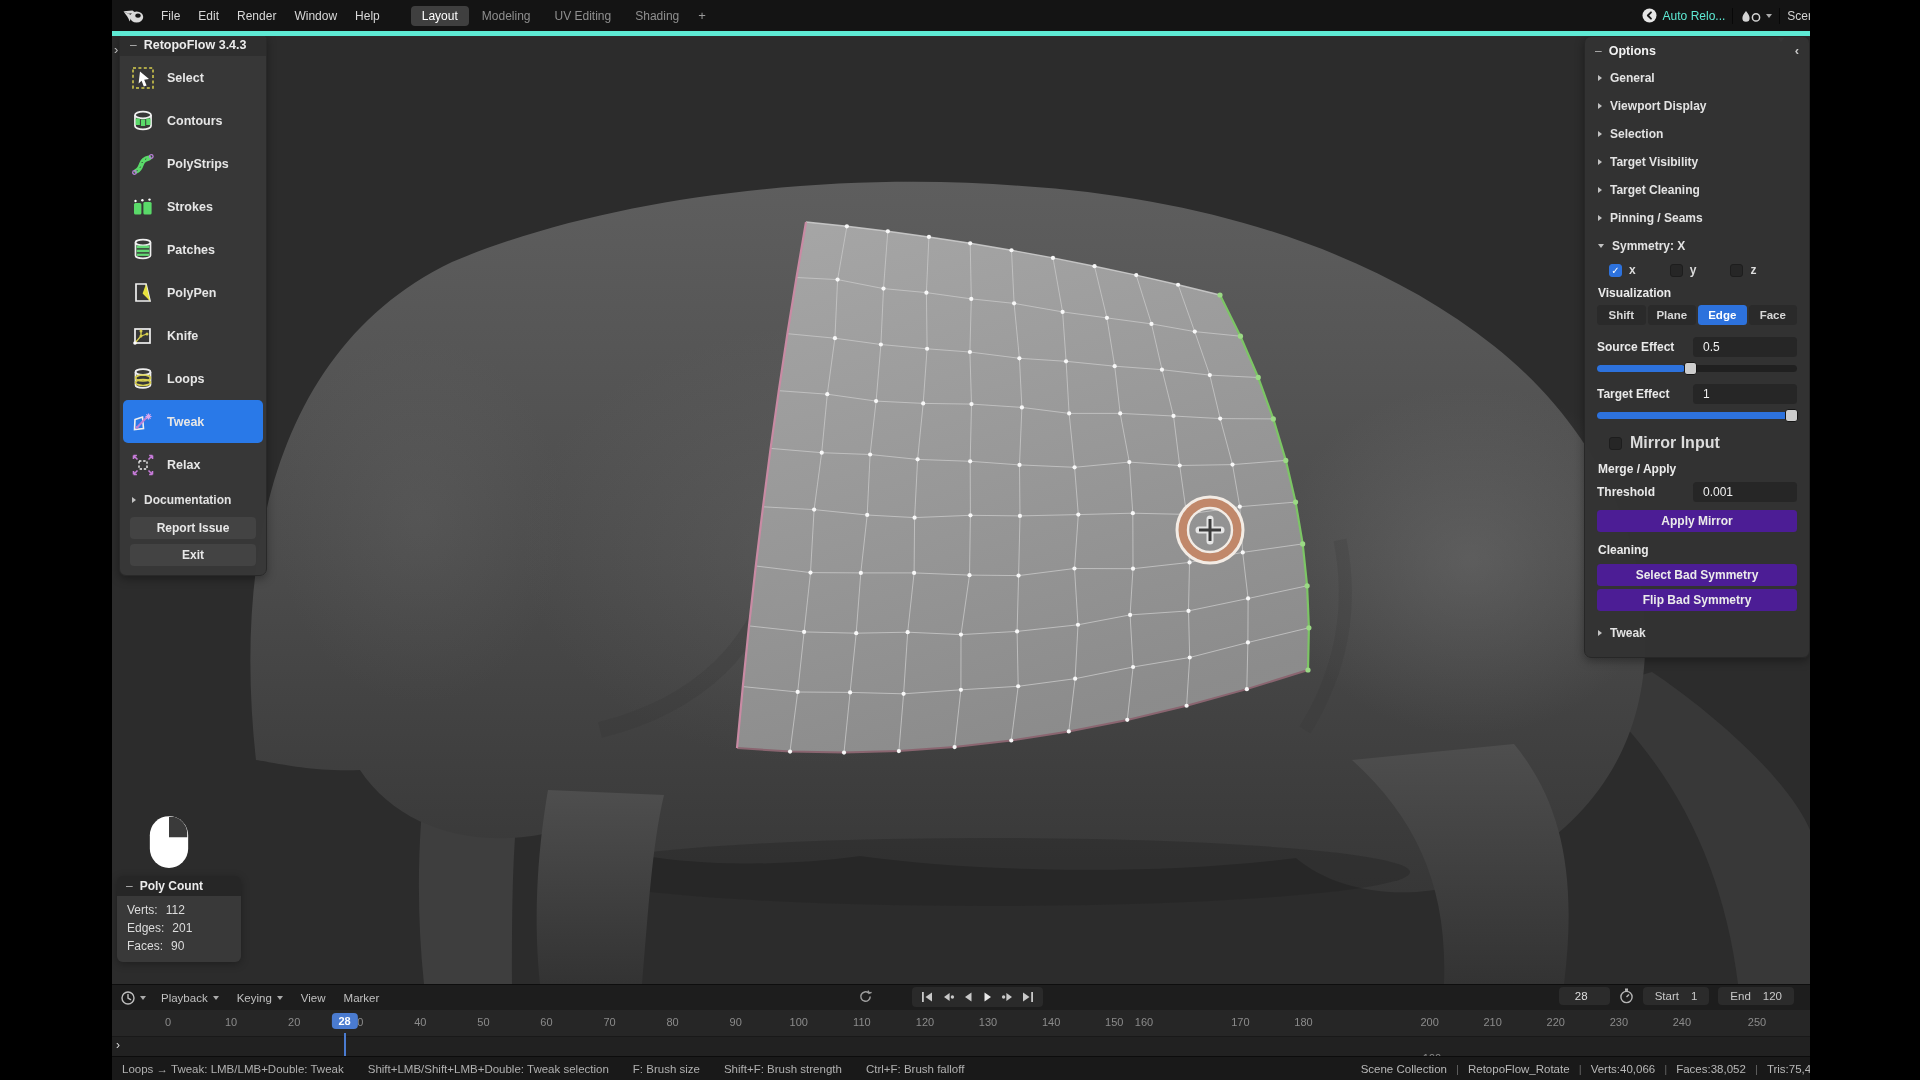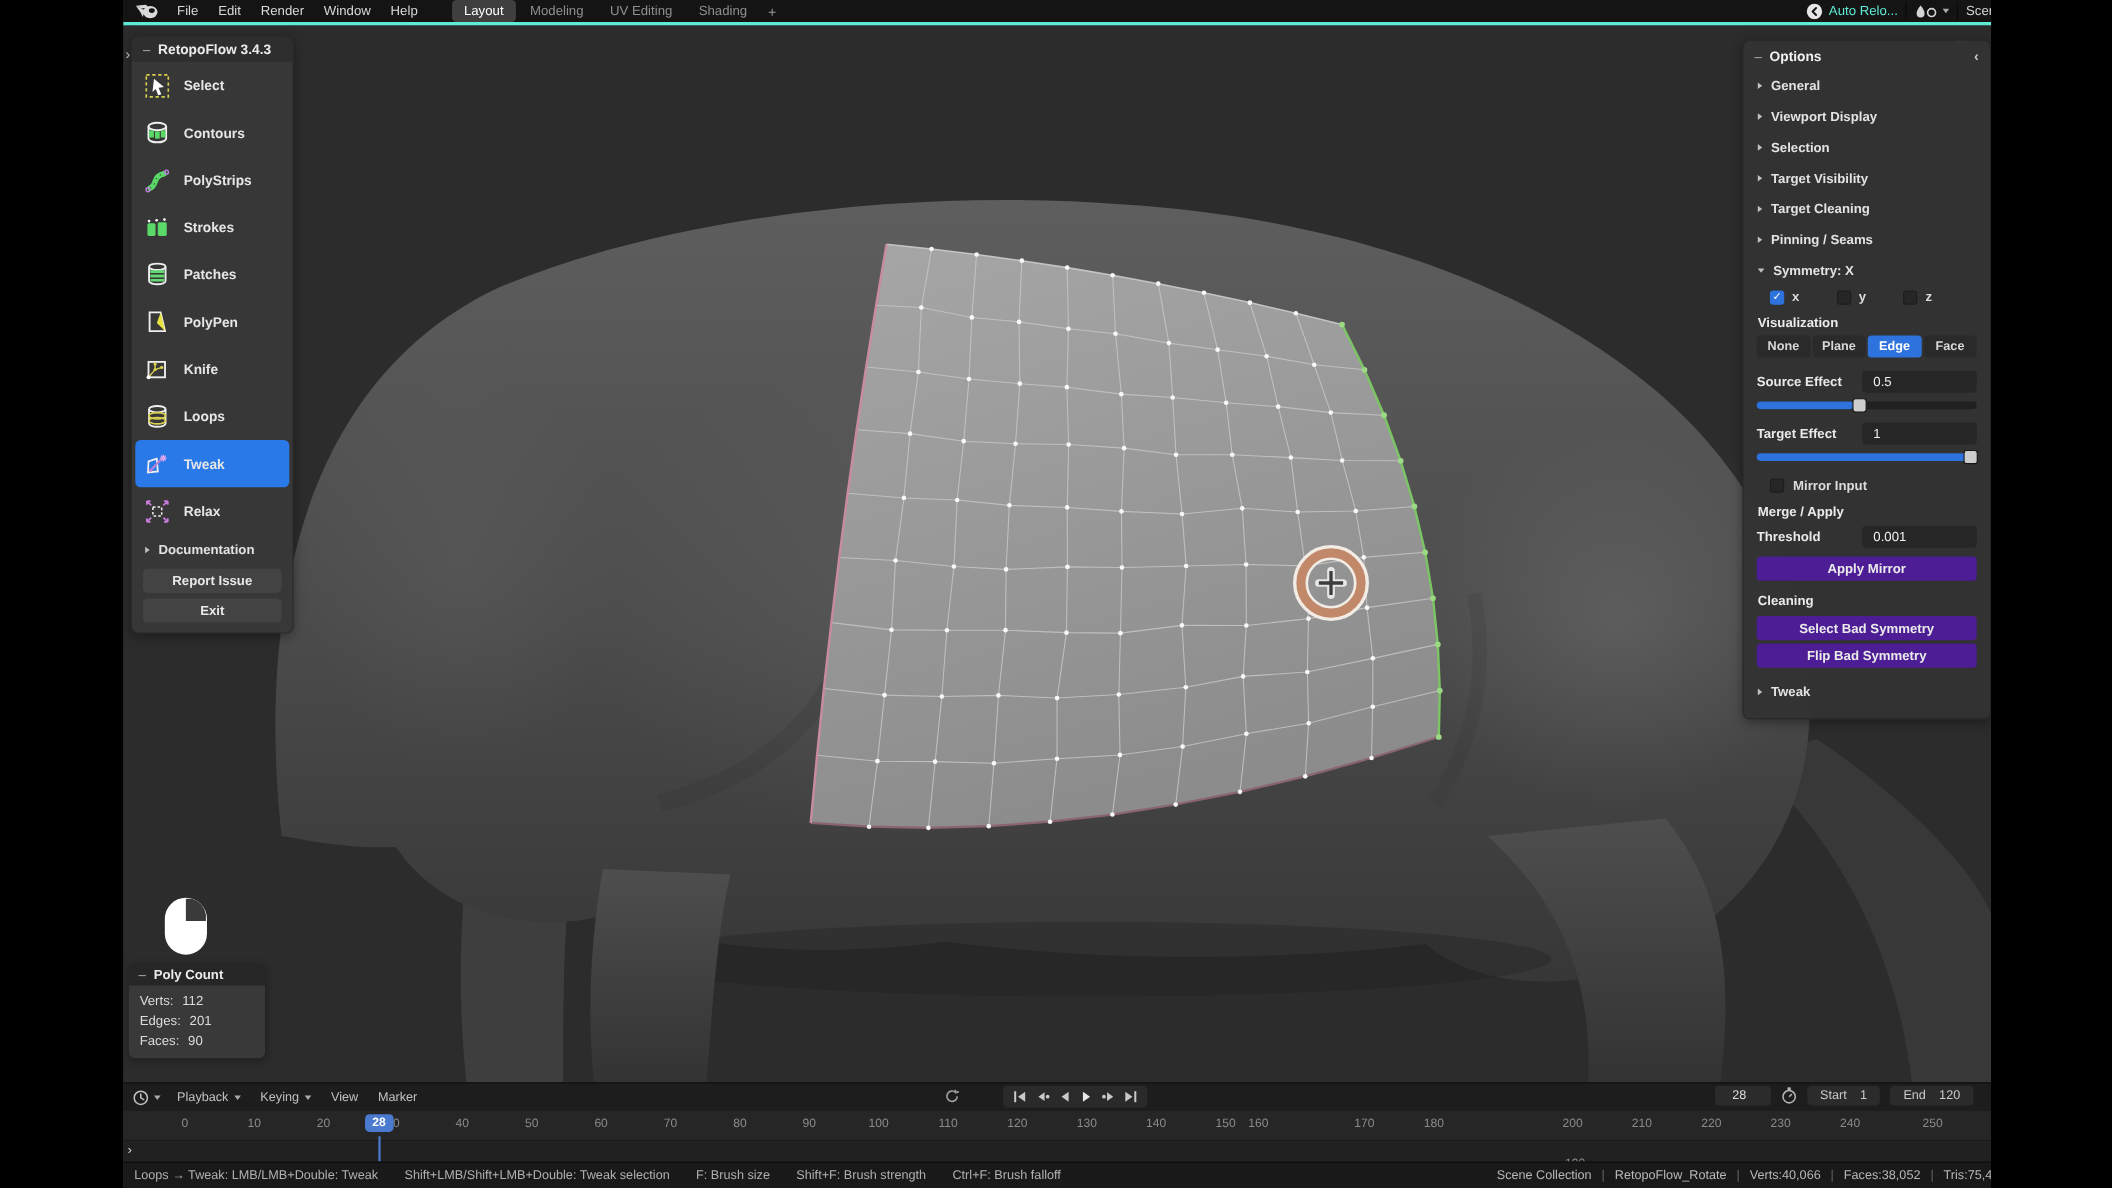--- a/index.html
+++ b/index.html
@@ -2,22 +2,22 @@
 <html><head>
 <meta charset="utf-8">
 <style>
   * { margin:0; padding:0; box-sizing:border-box; }
   html,body { background:#000; }
   #stage { position:relative; width:1920px; height:1080px; background:#000; overflow:hidden;
            font-family:"Liberation Sans","DejaVu Sans",sans-serif; -webkit-font-smoothing:antialiased; }
   #app { position:absolute; left:112px; top:0; width:1698px; height:1080px; background:#2c2c2c; overflow:hidden; }
 
   
-  #topbar { position:absolute; left:0; top:0; width:100%; height:23px; background:#141414;
-            display:flex; align-items:center; border-bottom:3px solid #5eead4; z-index:40; }
+  #topbar { position:absolute; left:0; top:0; width:100%; height:36px; background:#141414;
+            display:flex; align-items:center; border-bottom:5px solid #5eead4; z-index:40; }
   #blender-logo { width:26px; height:16px; margin:0 4px 0 10px; display:flex; align-items:center; }
   .menu-item { color:#d8d8d8; font-size:12px; padding:0 9px; line-height:26px; }
   .ws-tabs { display:flex; margin-left:22px; gap:2px; }
   .ws-tab { color:#8f8f8f; font-size:12px; padding:3px 11px; border-radius:4px; }
   .ws-tab.active { background:#3f3f3f; color:#ffffff; }
   .ws-add { color:#9a9a9a; font-size:13px; padding:0 8px; }
   #topbar-right { margin-left:auto; display:flex; align-items:center; height:100%; }
   .tb-divider { width:1px; height:16px; background:#000; opacity:.6; margin:0 7px; }
   #auto-reload-btn { display:flex; align-items:center; gap:6px; color:#5eead4; font-size:12px; }
   #scene-label { color:#d5d5d5; font-size:12px; margin-right:-2px; white-space:nowrap; }
@@ -78,21 +78,21 @@
   .seg.active { background:#2d72dd; color:#fff; }
   .prop-row { display:flex; align-items:center; justify-content:space-between; padding:9px 12px 5px; }
   .prop-label { color:#e9e9e9; font-size:12px; font-weight:700; }
   .prop-field { width:104px; background:#262626; border-radius:3.5px; padding:3px 10px; color:#f0f0f0; font-size:12px; }
   .slider-row { padding:3px 12px 3px; }
   .slider-track { position:relative; height:7px; background:#202020; border-radius:4px; }
   .slider-fill { position:absolute; left:0; top:0; height:100%; background:#2d72dd; border-radius:4px; }
   .slider-handle { position:absolute; top:-3px; width:13px; height:13px; background:#cdcdcd;
                    border:1px solid #161616; border-radius:3px; }
   #mirror-row { display:flex; align-items:center; gap:8px; padding:12px 12px 2px 24px; color:#dcdcdc;
-                font-size:12px; font-weight:700; }
+                font-size:16px; font-weight:700; }
   .opt-btn { margin:3px 12px; background:#4c1d95; border-radius:3.5px; text-align:center; padding:4px 0;
              color:#ebebeb; font-size:12px; font-weight:700; }
   #tweak-section { margin-top:8px; }
 
   
   #tl-header { position:absolute; left:0; top:984px; width:100%; height:26px; background:#1d1d1d;
                border-top:1px solid #0e0e0e; display:flex; align-items:center; padding-left:8px;
                font-size:11.5px; color:#c0c0c0; z-index:30; }
   .tl-menu { padding:0 9px; display:flex; align-items:center; gap:5px; }
   #editor-type { display:flex; align-items:center; gap:4px; padding-right:6px; }
@@ -552,21 +552,21 @@
             <span>y</span>
           </span>
           <span class="axis-group">
             <span class="checkbox"></span>
             <span>z</span>
           </span>
         </div>
 
       <div class="group-label" style="padding-top:2px;">Visualization</div>
       <div class="seg-row" id="vis-seg">
-          <span class="seg">None</span>
+          <span class="seg">Shift</span>
           <span class="seg">Plane</span>
           <span class="seg active">Edge</span>
           <span class="seg">Face</span>
         </div>
 
       <div class="prop-row">
         <span class="prop-label">Source Effect</span>
         <span class="prop-field">0.5</span>
       </div>
       <div class="slider-row">

